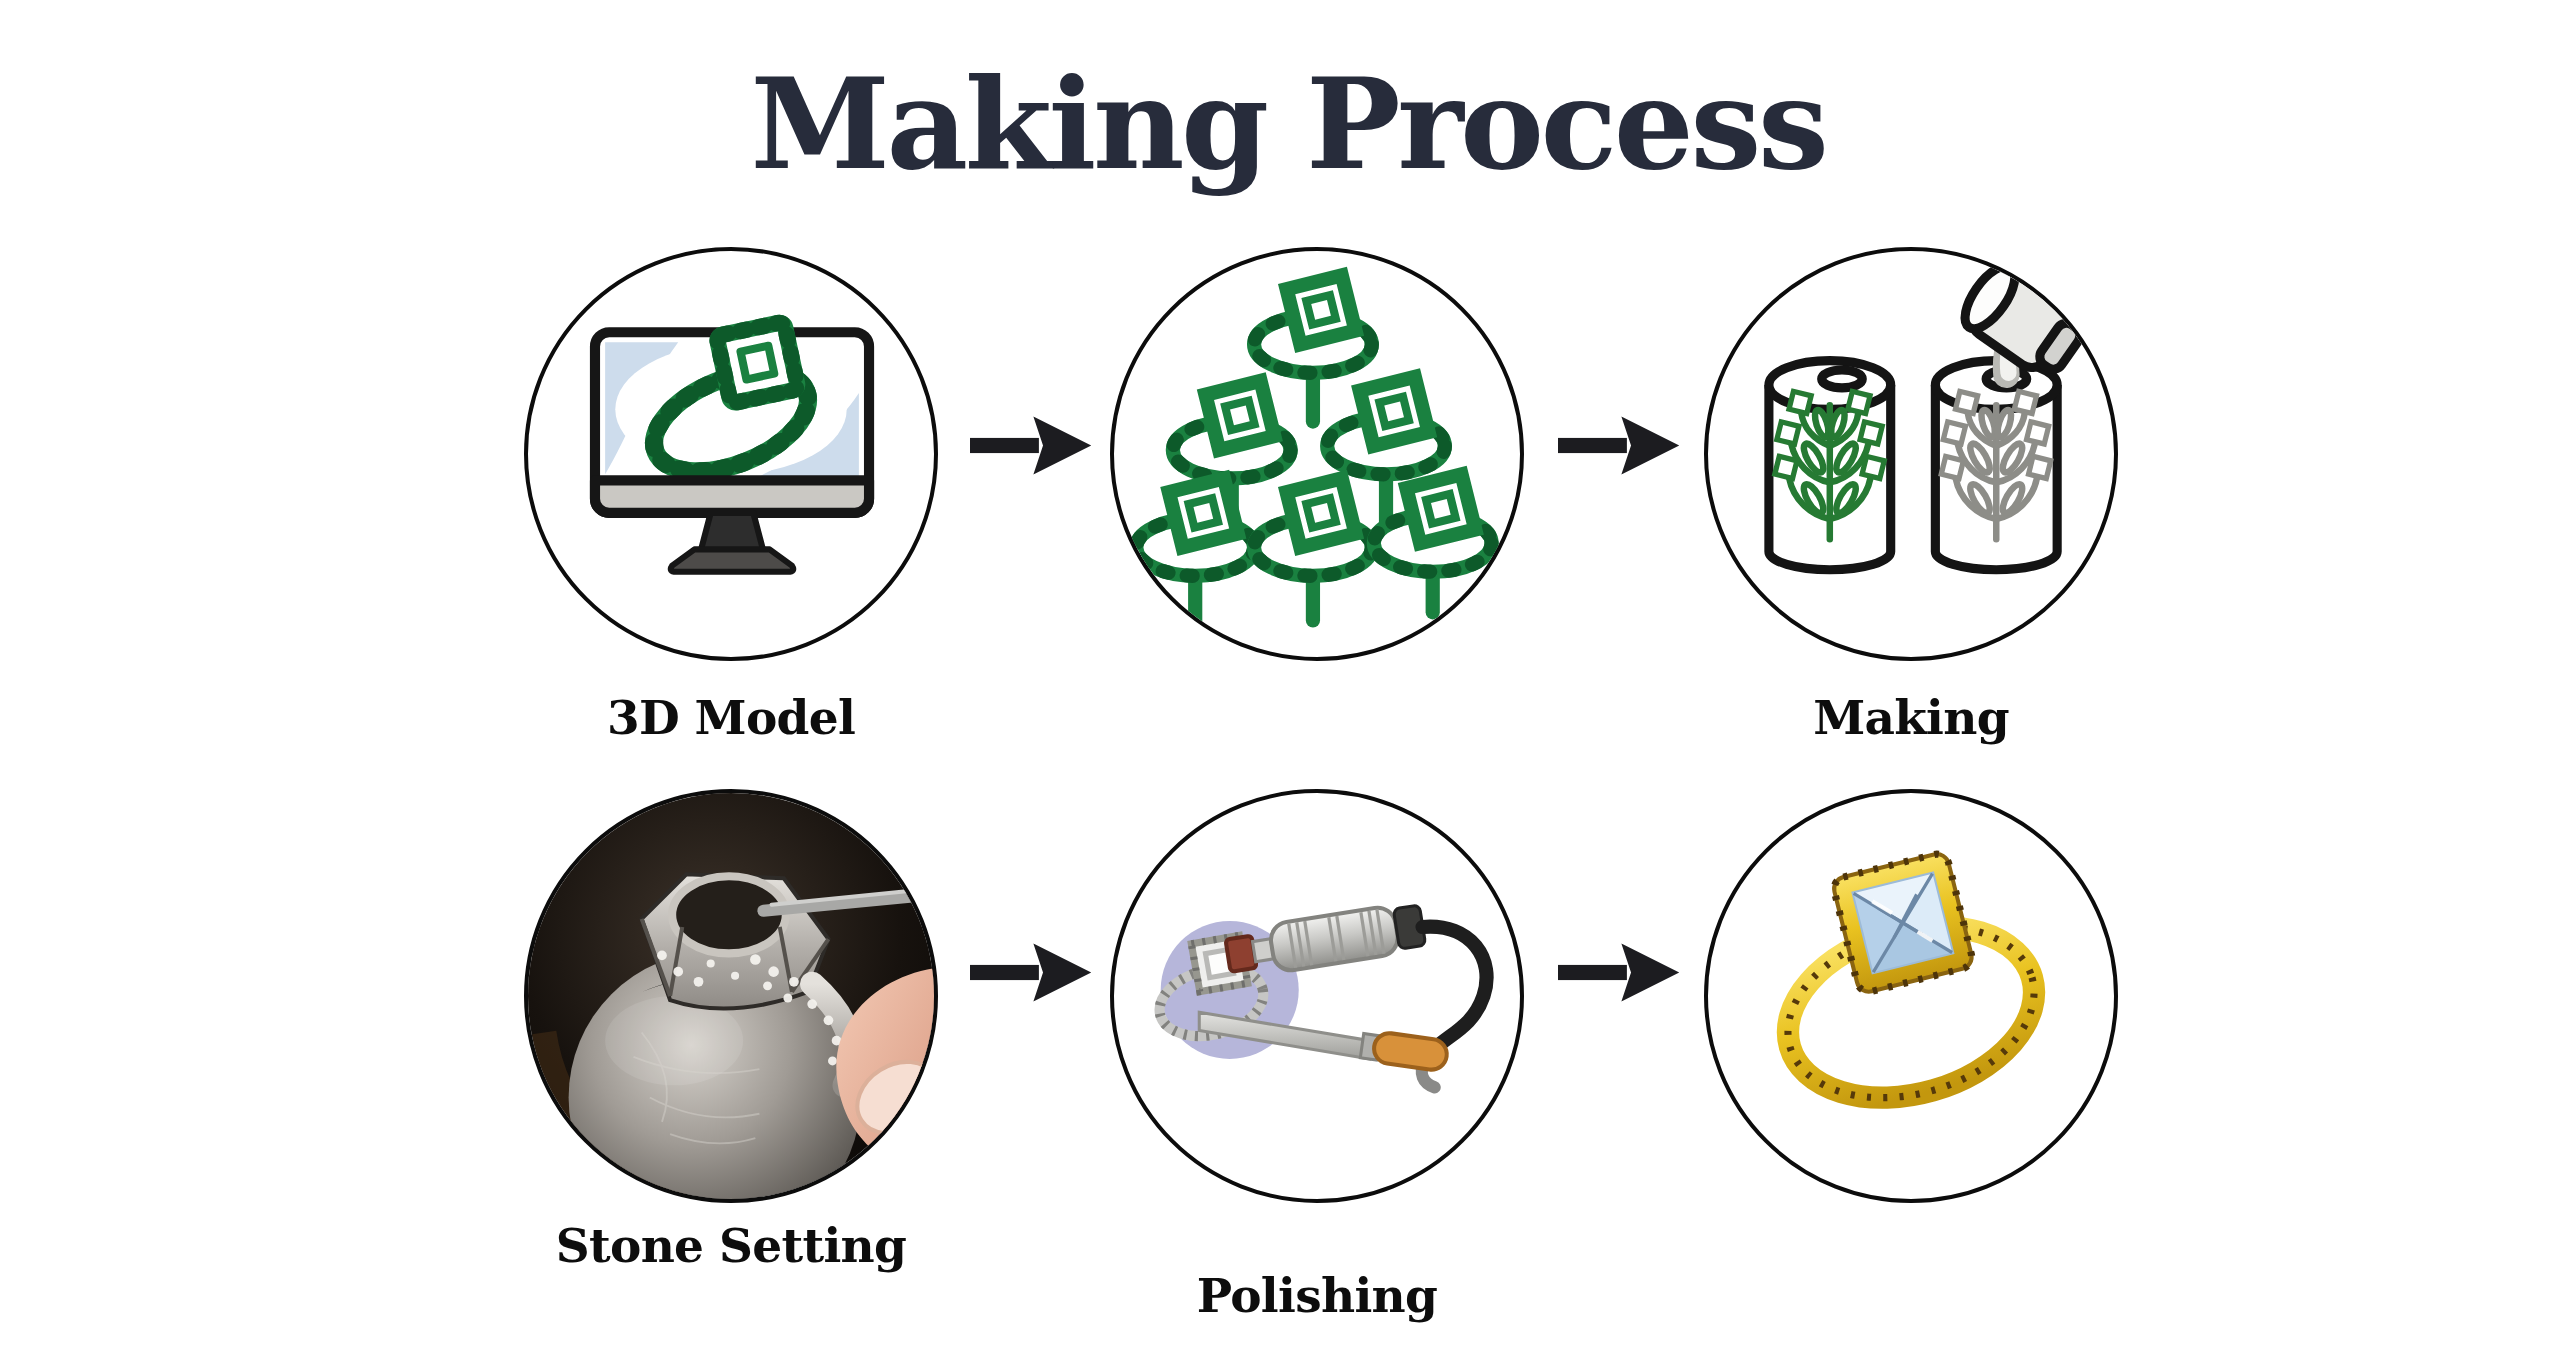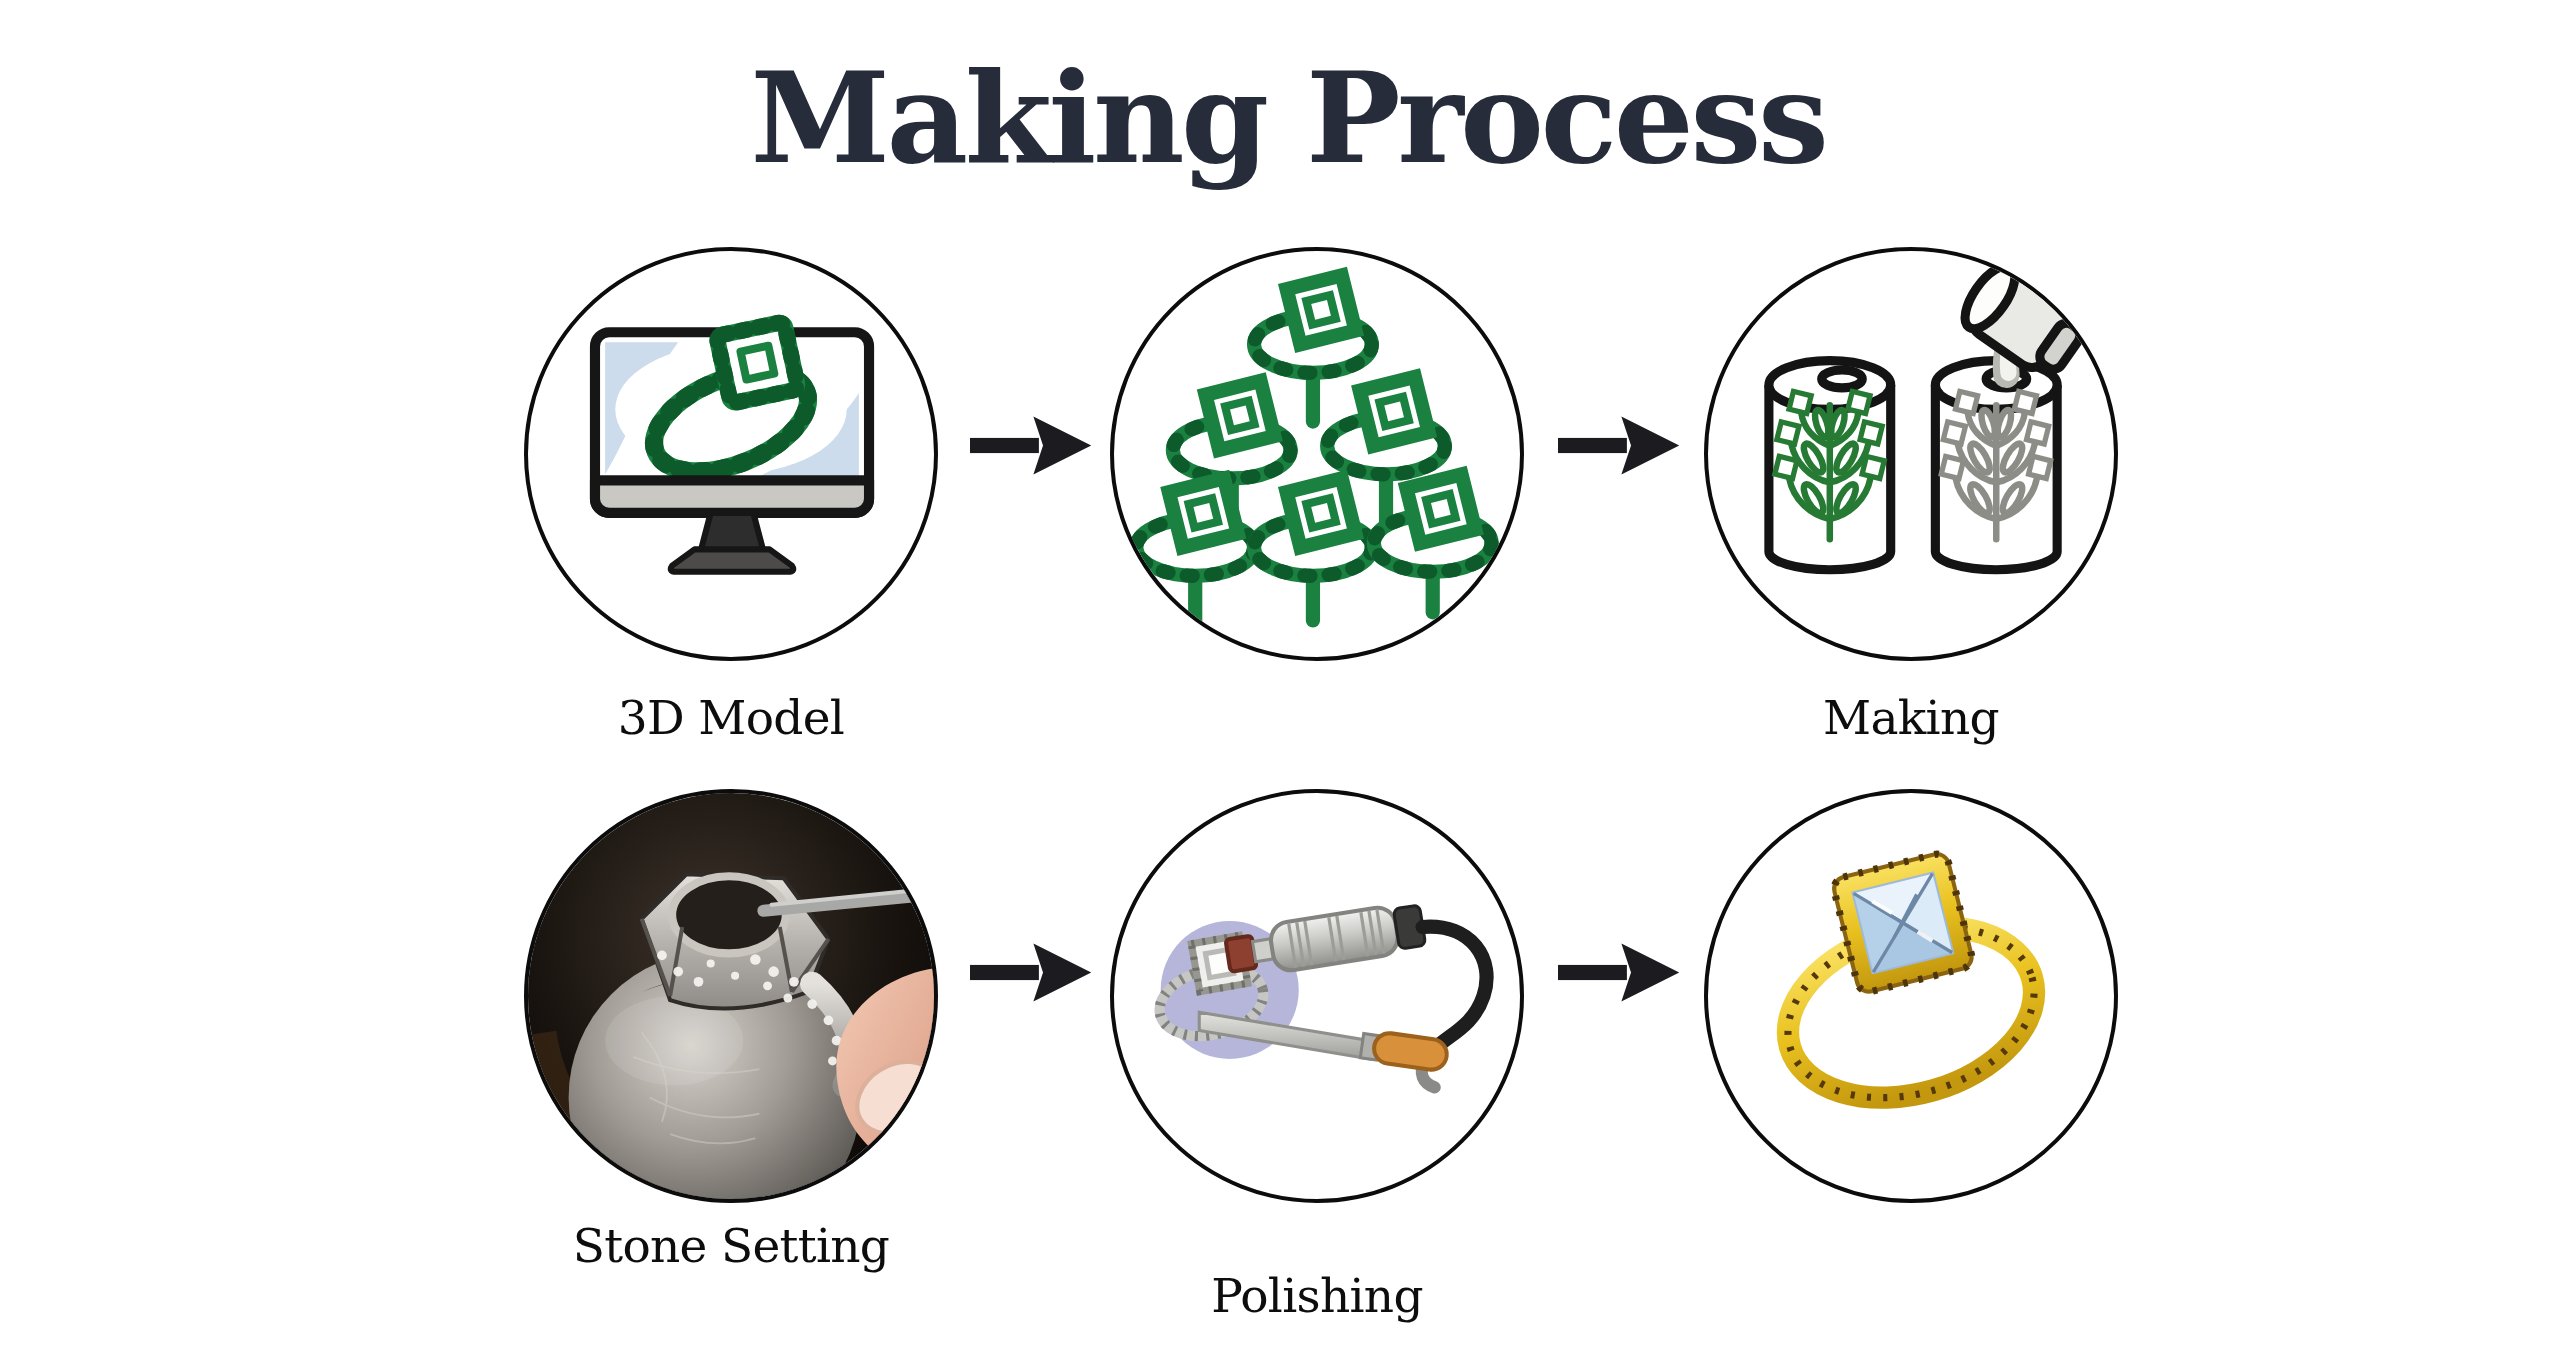--- a/index.html
+++ b/index.html
@@ -5,33 +5,33 @@
   html,body{margin:0;padding:0;background:#ffffff;}
   .canvas{
     position:relative;
     width:2576px;height:1348px;
     background:#ffffff;
     overflow:hidden;
     font-family:"DejaVu Serif","Liberation Serif",serif;
   }
   .title{
     position:absolute;left:0;right:0;top:44px;
-    margin:0;text-align:center;
+    margin:6px;text-align:center;
     font-size:126px;font-weight:700;letter-spacing:-3.5px;
     color:#272c3b;
   }
   .circle{
     position:absolute;box-sizing:border-box;
     width:414px;height:414px;border-radius:50%;
     border:4.8px solid #0c0c0c;background:#ffffff;overflow:hidden;
   }
   .circle svg{position:absolute;inset:0;width:100%;height:100%;}
   .step-label{
     position:absolute;width:414px;text-align:center;
-    font-size:47px;font-weight:400;letter-spacing:-0.7px;color:#0d0d0d;
+    font-size:47px;font-weight:700;letter-spacing:-0.7px;color:#0d0d0d;
   }
   .arrow{position:absolute;width:124px;height:69px;}
   
   .c1{left:524px; top:247px;}  .c2{left:1110px;top:247px;}  .c3{left:1704px;top:247px;}
   .c4{left:524px; top:789px;} .c5{left:1110px;top:789px;} .c6{left:1704px;top:789px;}
   .l1{left:524px; top:690px;} .l2{left:1110px;top:690px;} .l3{left:1704px;top:690px;}
   .l4{left:524px; top:1218px;} .l5{left:1110px;top:1268px;} .l6{left:1704px;top:1218px;}
   .a1{left:970px;top:411px;}  .a2{left:1558px;top:411px;}
   .a3{left:970px;top:938px;} .a4{left:1558px;top:938px;}
 </style>

